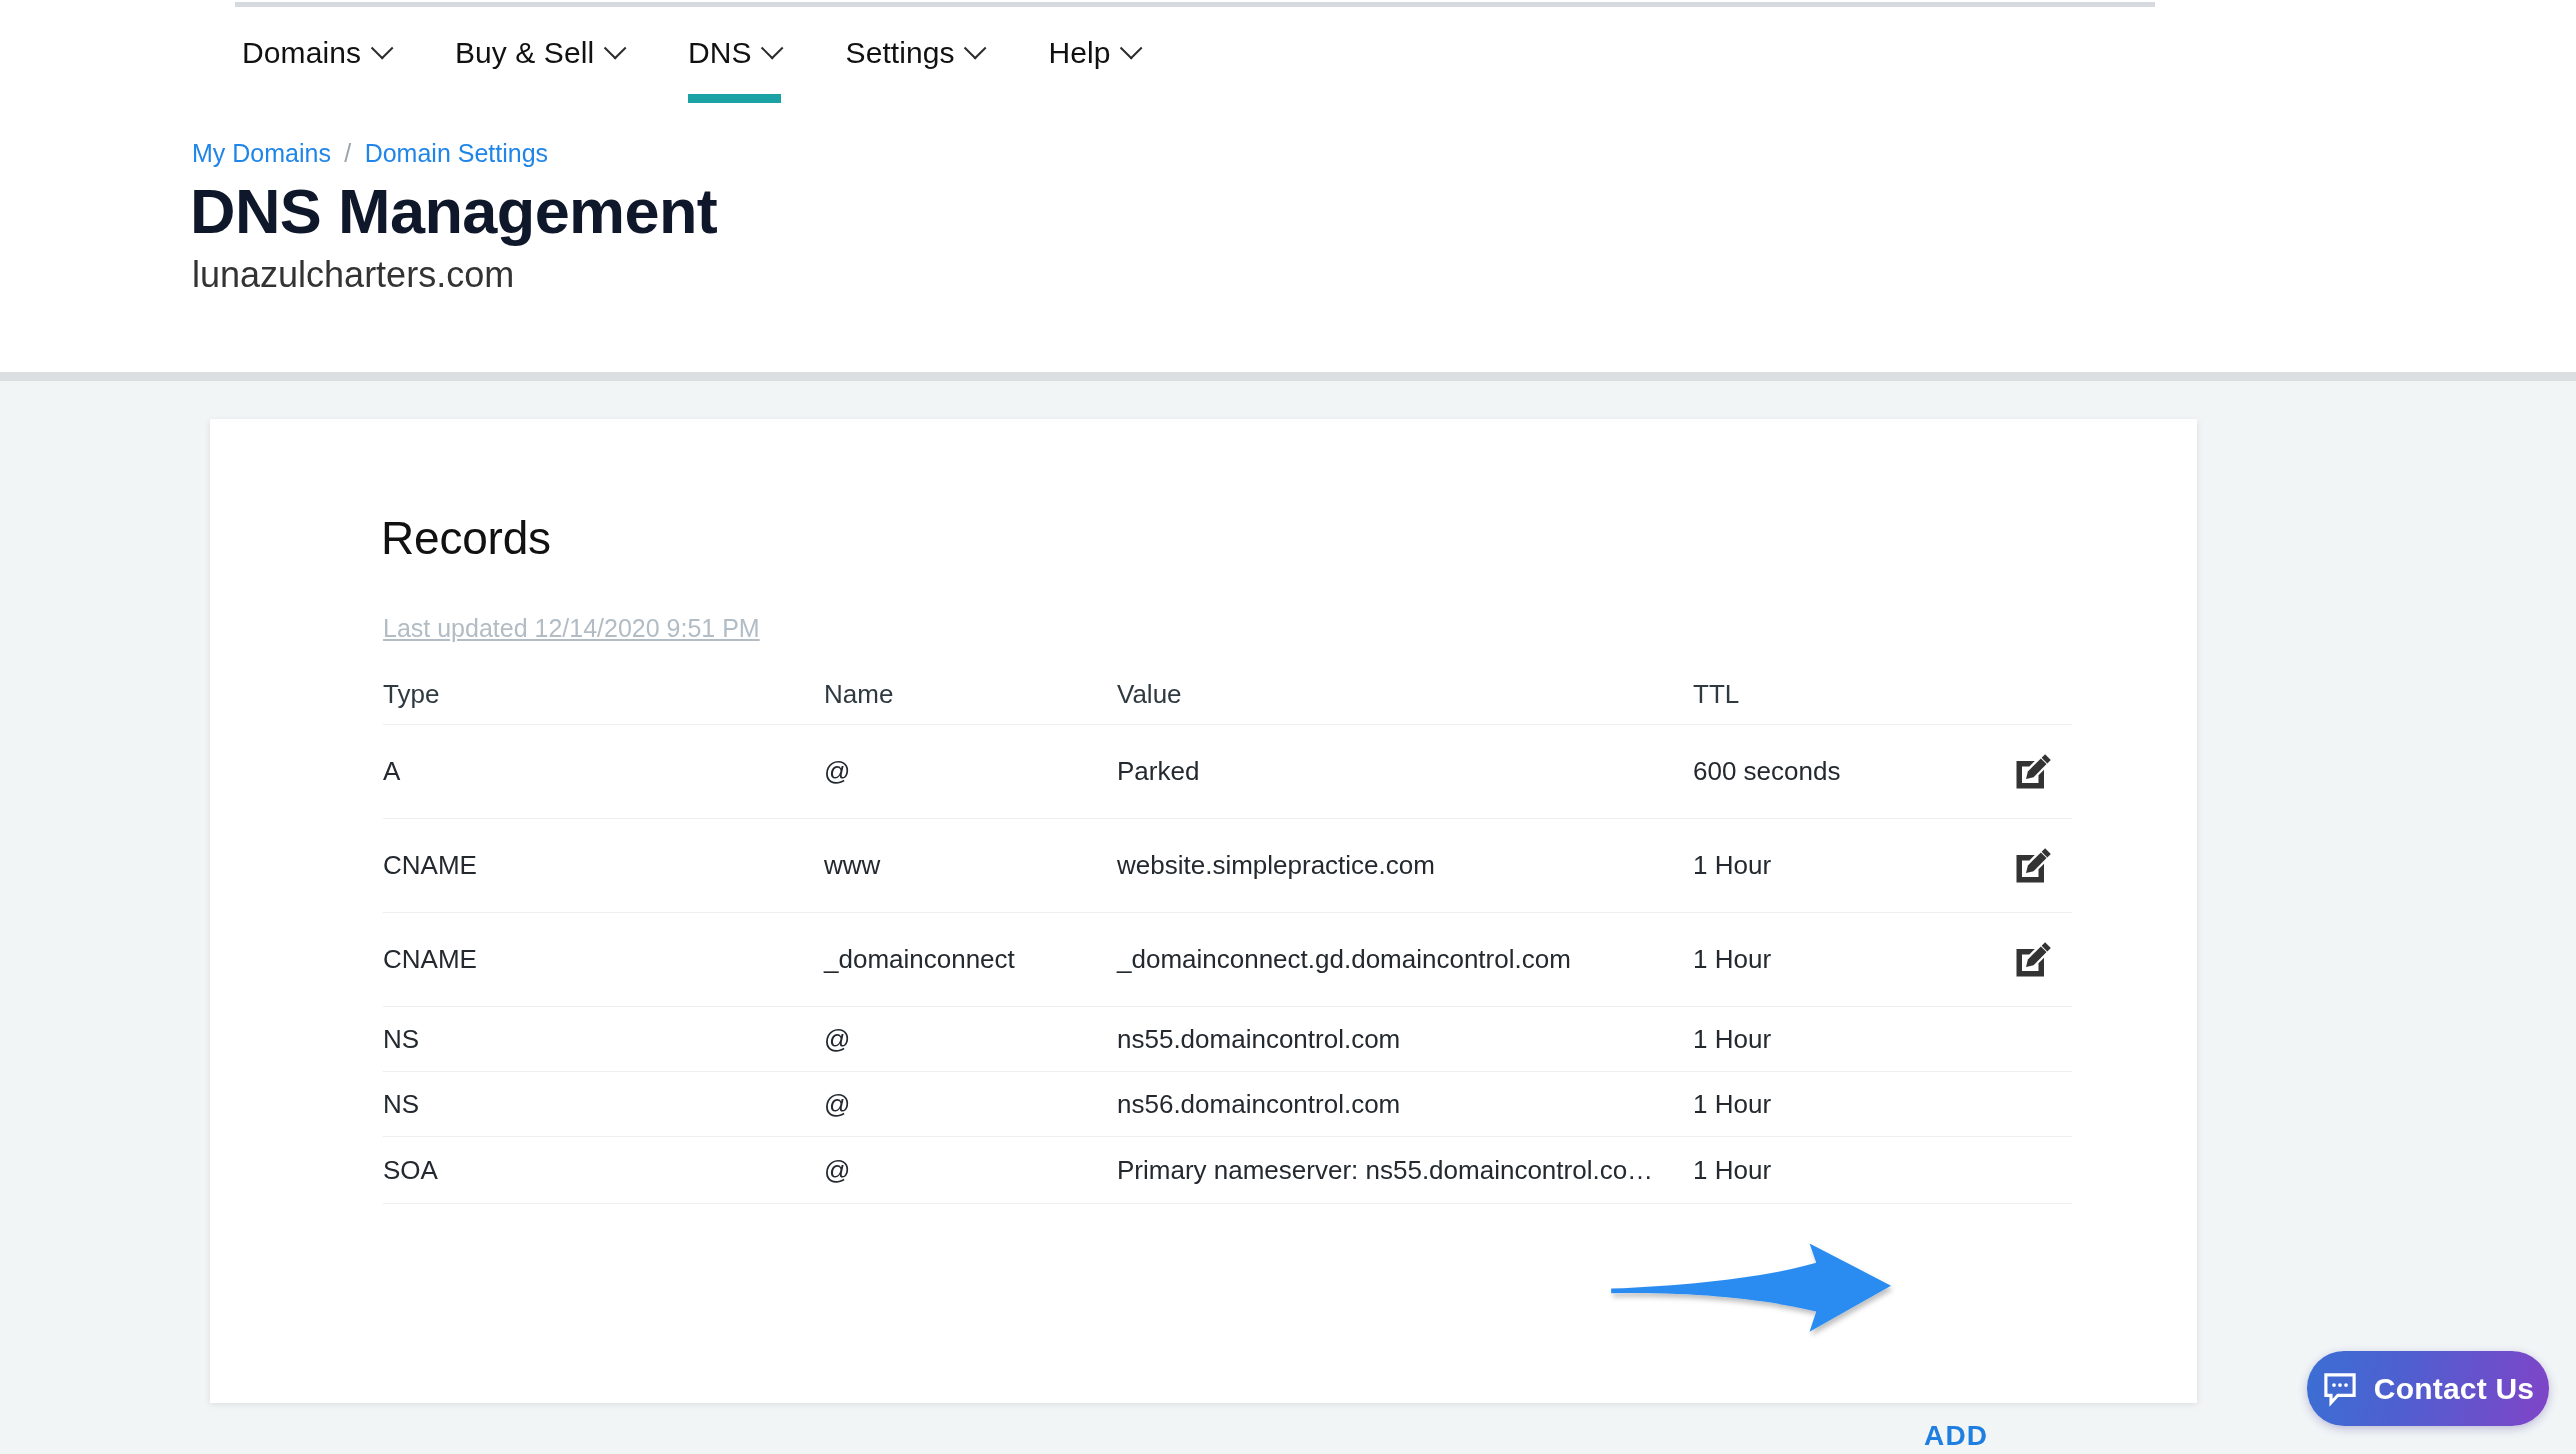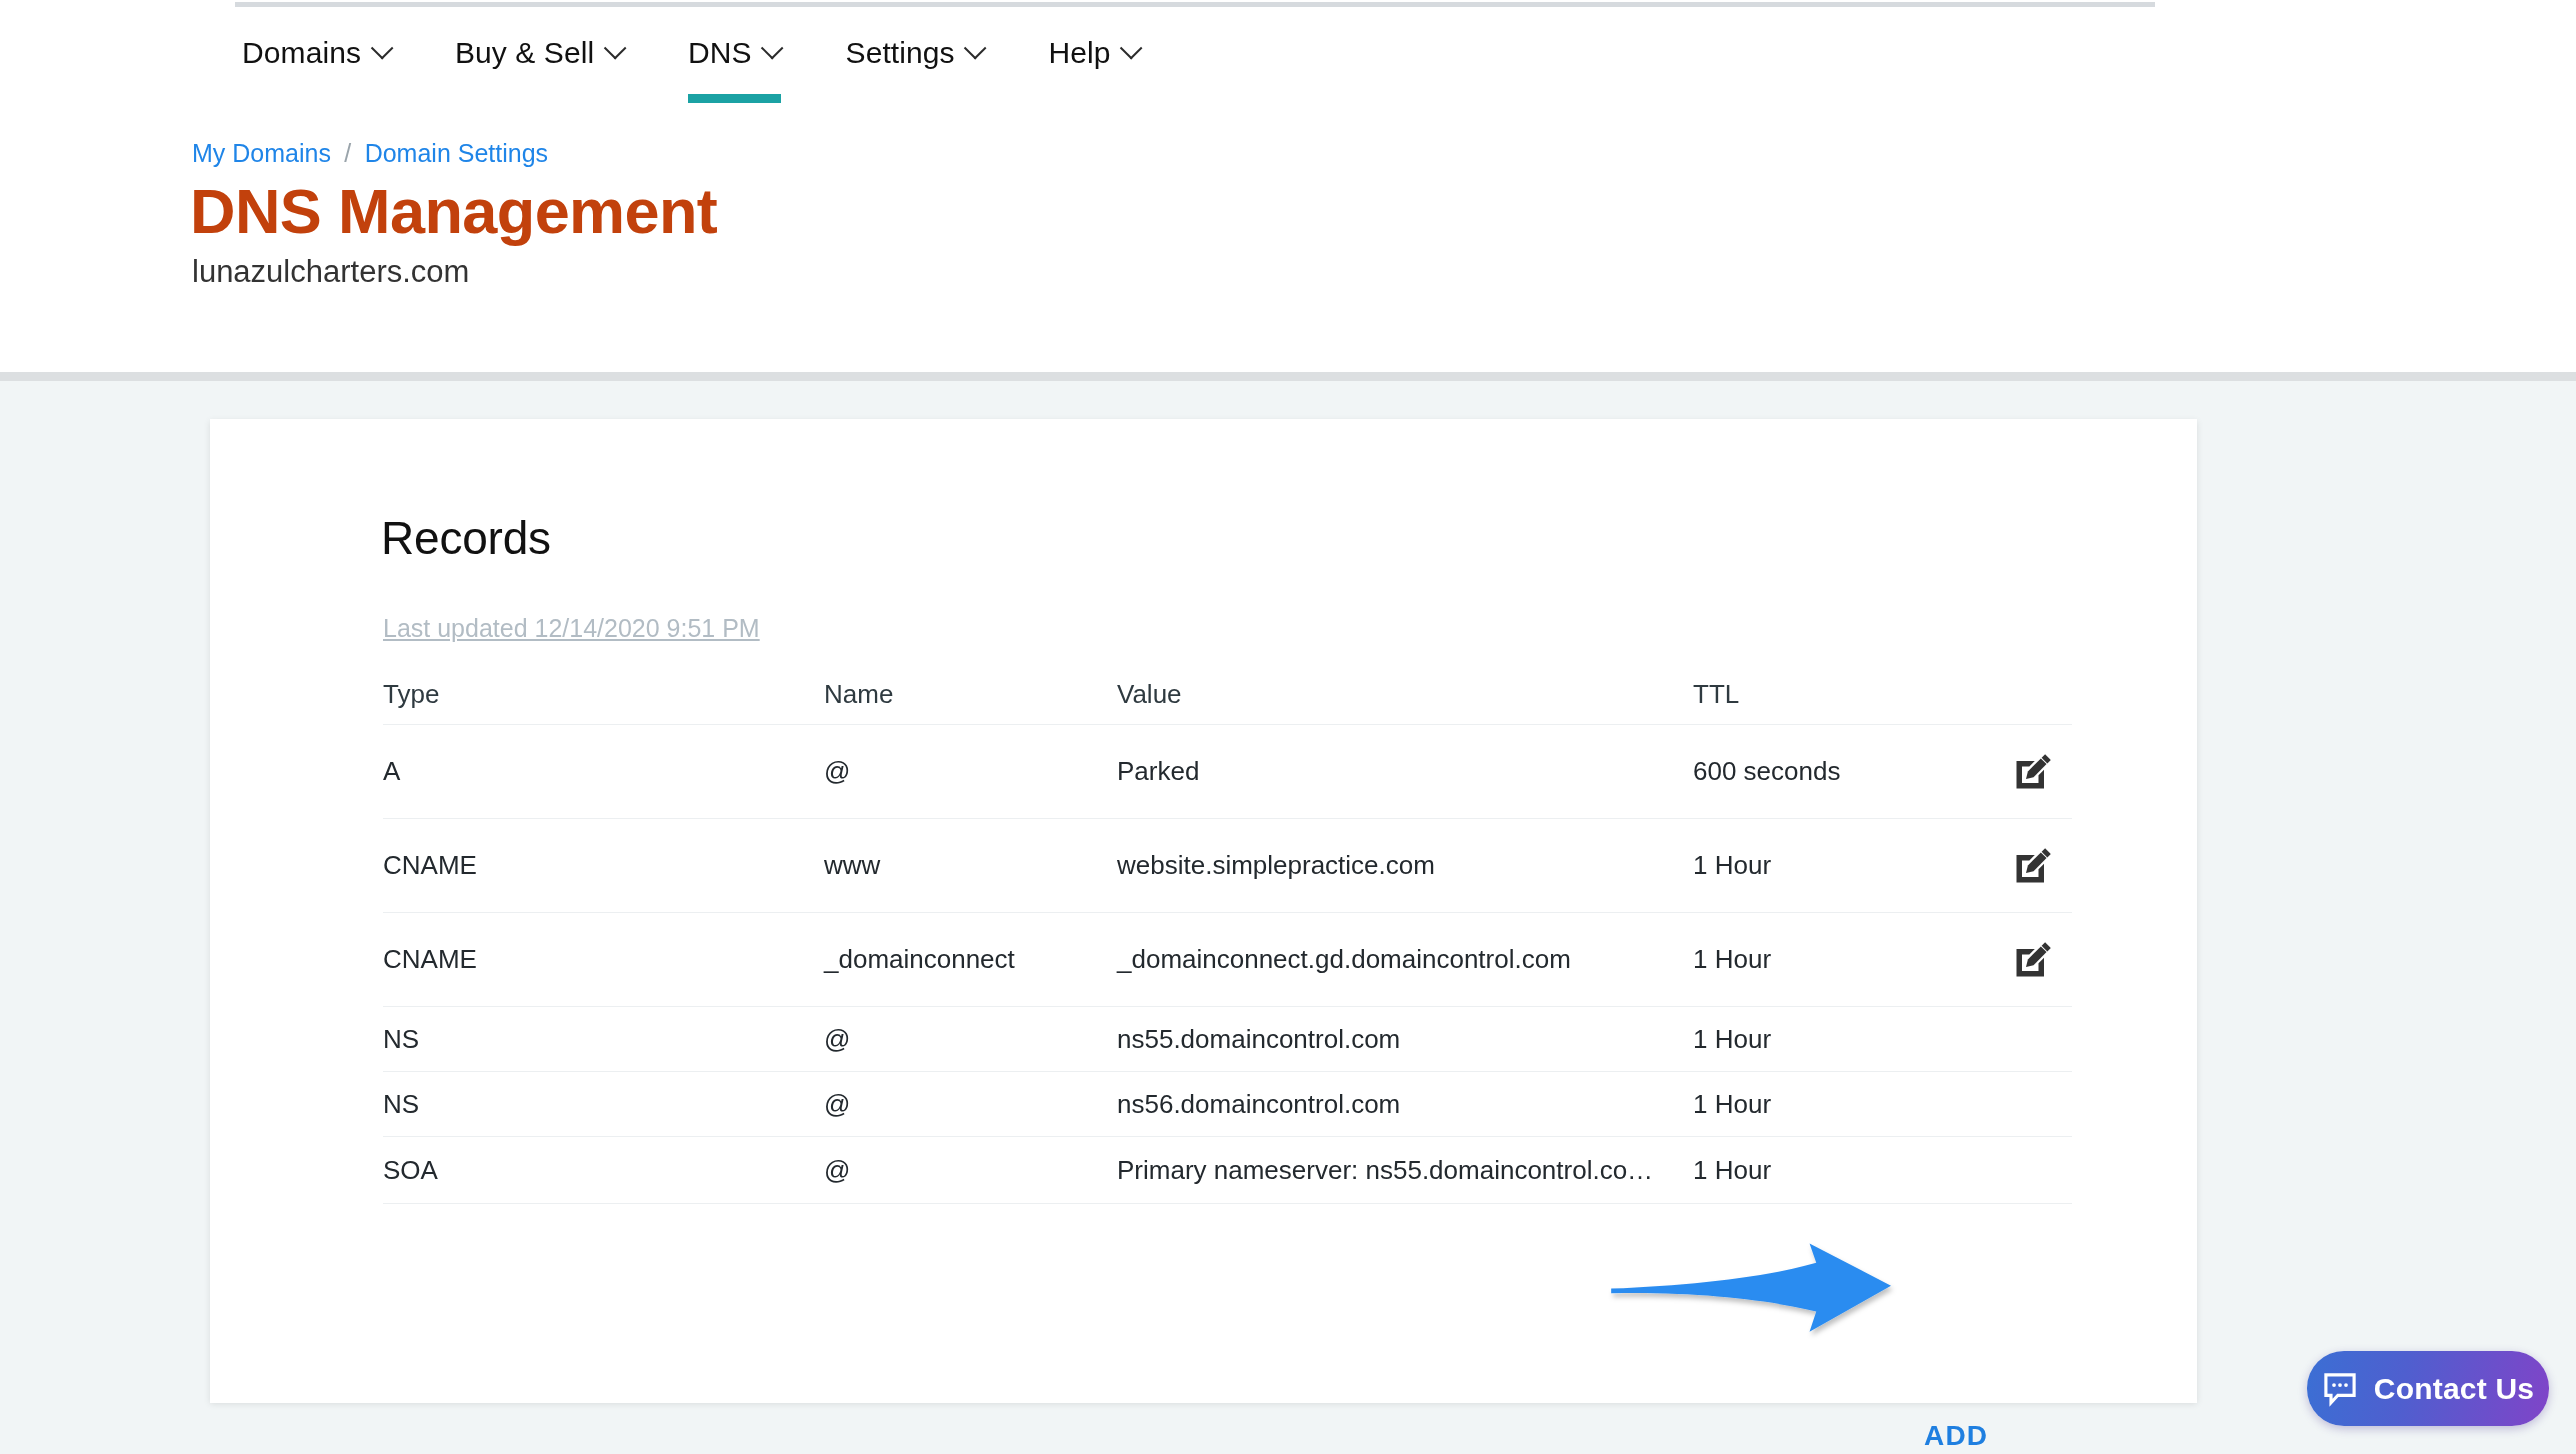--- a/index.html
+++ b/index.html
@@ -85,27 +85,27 @@
     margin: 0 13.4px;
     font-size: 25px;
   }
 
   
   #page-title {
     position: absolute;
     left: 190px; top: 175px;
     font-size: 63px;
     font-weight: bold;
-    color: #c2410c;
+    color: #0f172a;
     letter-spacing: -0.6px;
   }
   #page-subtitle {
     position: absolute;
     left: 192px; top: 254px;
-    font-size: 31px;
+    font-size: 36px;
     color: #333333;
   }
 
   
   #card {
     position: absolute;
     left: 210px; top: 419px;
     width: 1987px;
     height: 984px;
     background: #ffffff;

